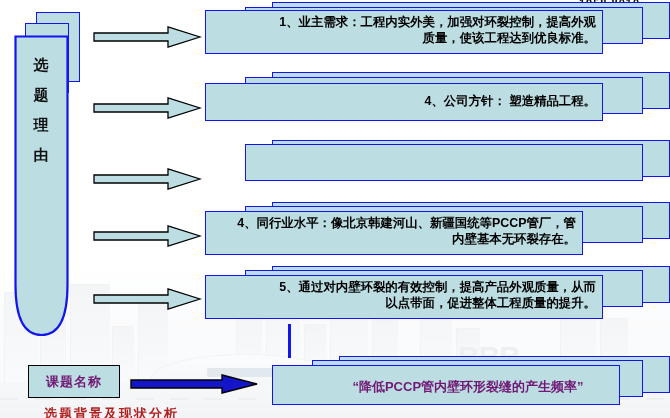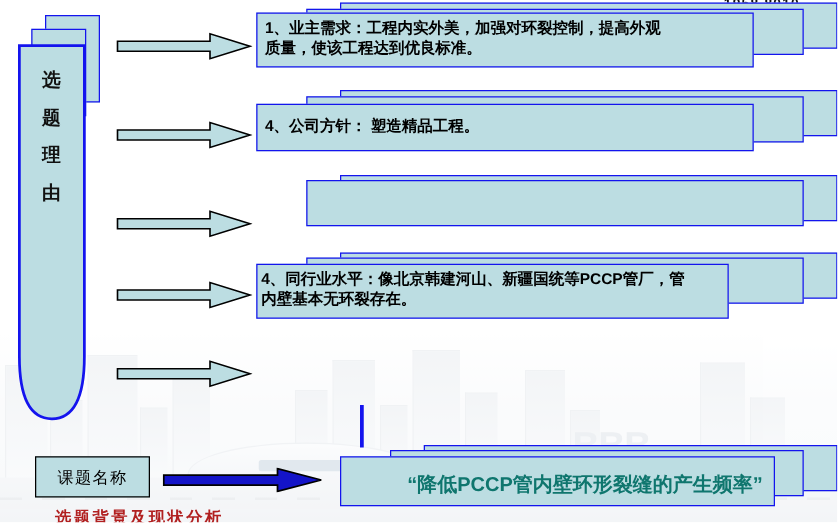--- a/index.html
+++ b/index.html
@@ -94,20 +94,21 @@
     width: 110px; height: 26px;
   }
   .arrow-row svg { display: block; }
 
   
   .boxstack { position: absolute; }
   .boxstack .lay {
     position: absolute;
     background: #bcdde2;
     border: 1.7px solid #1414ee;
+    text-align: right;
   }
   .boxstack .lay3 { }  
   .boxstack .lay2 { }
   .boxstack .lay1 { }  
   .boxstack .txt {
     position: absolute;
     left: 6px; top: 3px;
     right: 6px;
     font-size: 12.4px;
     font-weight: bold;
@@ -118,40 +119,40 @@
   }
 
   
   #subject-name-box {
     position: absolute;
     left: 28px; top: 365px;
     width: 92px; height: 33px;
     background: #bcdde2;
     border: 1.6px solid #000000;
     display: flex; align-items: center; justify-content: center;
-    font-size: 13px; font-weight: normal; color: #000000;
+    font-size: 13px; font-weight: bold; color: #701a75;
     letter-spacing: 1px;
   }
   #bottom-arrow {
     position: absolute;
     left: 130px; top: 374px;
     width: 128px; height: 20px;
   }
   #bottom-arrow svg { display: block; }
 
   #title-stack { position: absolute; left: 272px; top: 356px; width: 398px; height: 58px; }
   #title-stack .lay {
     position: absolute; background: #bcdde2; border: 1.7px solid #1414ee;
   }
   #title-text {
     position: absolute;
     left: 10px; top: 12px; width: 370px;
     text-align: center;
-    font-size: 16px; font-weight: bold;
-    color: #0f766e;
+    font-size: 13px; font-weight: bold;
+    color: #701a75;
     letter-spacing: 0px;
     white-space: nowrap;
   }
 
   #top-number {
     position: absolute;
     right: 30px; top: -3px;
     font-size: 11px; font-weight: bold; color: #111111;
     letter-spacing: 1px;
   }
@@ -267,20 +268,28 @@
 
   <div class="boxstack" style="left:205px; top:202px; width:465px; height:62px;">
     <div class="lay lay3" style="left:67px; top:0px; width:398px; height:37px;"></div>
     <div class="lay lay2" style="left:40px; top:4px; width:398px; height:37px;"></div>
     <div class="lay lay1" style="left:0px; top:9px; width:378px; height:44px;">
       <div class="txt" style="left:3px;">4、同行业水平：像北京韩建河山、新疆国统等PCCP管厂，管
 内壁基本无环裂存在。</div>
     </div>
   </div>
 
+  <div class="boxstack" style="left:205px; top:266px; width:465px; height:62px;">
+    <div class="lay lay3" style="left:67px; top:0px; width:398px; height:37px;"></div>
+    <div class="lay lay2" style="left:40px; top:4px; width:398px; height:37px;"></div>
+    <div class="lay lay1" style="left:0px; top:9px; width:398px; height:44px;">
+      <div class="txt" style="left:3px;">5、通过对内壁环裂的有效控制，提高产品外观质量，从而
+以点带面，促进整体工程质量的提升。</div>
+    </div>
+  </div>
 
   <div id="connector"></div>
 
   <div id="subject-name-box">课题名称</div>
 
   <div id="bottom-arrow">
     <svg width="128" height="20" viewBox="0 0 128 20">
       <path d="M 1 6 L 92 6 L 92 1 L 127 10 L 92 19 L 92 14 L 1 14 Z" fill="#1414c8" stroke="#000000" stroke-width="1.4"></path>
     </svg>
   </div>

